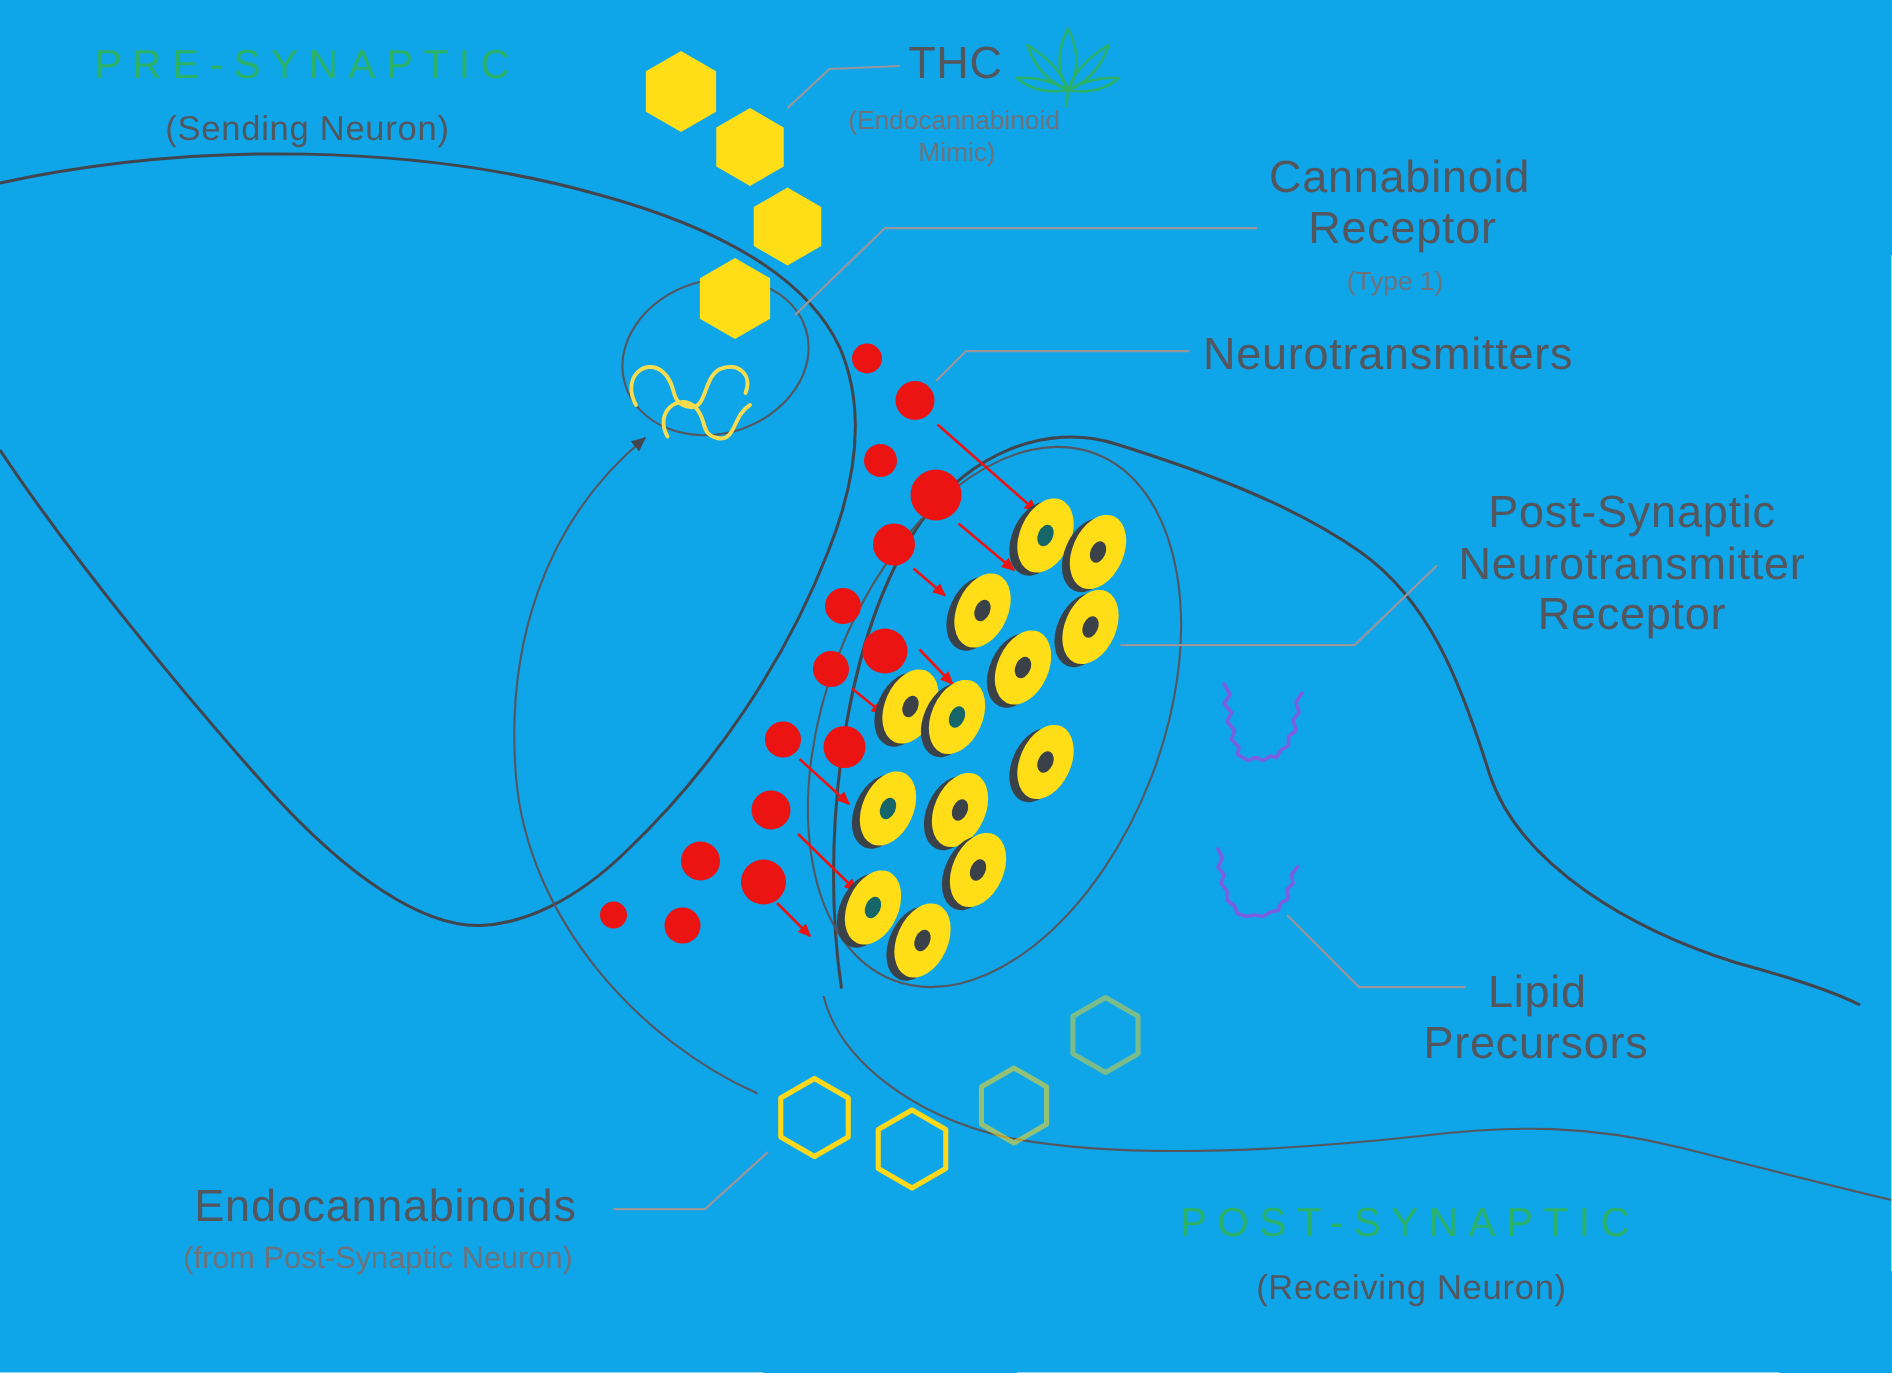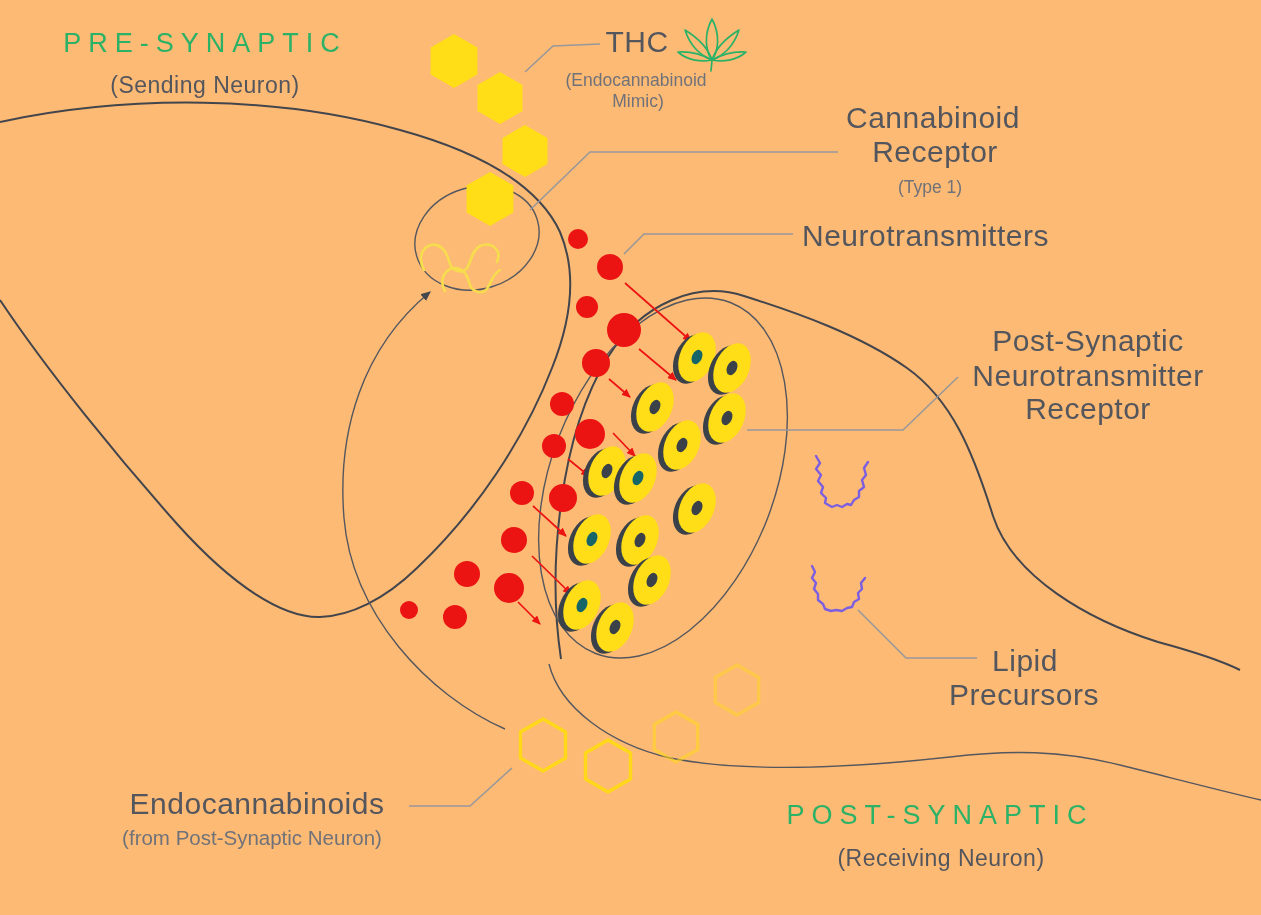--- a/index.html
+++ b/index.html
@@ -1,16 +1,16 @@
 <!DOCTYPE html>
 <html><head>
 <meta charset="utf-8">
 <style>
   html,body{margin:0;padding:0;background:#ffffff;}
-  .stage{position:relative;width:1261px;height:915px;background:#fdba74;overflow:hidden;text-align:right;}
+  .stage{position:relative;width:1261px;height:915px;background:#0ea5e9;overflow:hidden;text-align:right;}
   svg{position:absolute;left:0;top:0;}
   text{font-family:"Liberation Sans",sans-serif;}
   .green-title{fill:#2BB267;font-size:27px;letter-spacing:7px;font-weight:500;}
   .sub{fill:#54565E;font-size:23px;letter-spacing:0.5px;}
   .lbl-lg{fill:#54565E;font-size:30px;letter-spacing:0.5px;}
   .lbl-sm{fill:#70727A;font-size:17.5px;}
   .membrane{fill:none;stroke:#43454D;stroke-width:2;}
   .thinline{fill:none;stroke:#55575F;stroke-width:1.4;}
   .leader{fill:none;stroke:#97979C;stroke-width:1.5;}
   .leaf{fill:none;stroke:#2BB267;stroke-width:1.7;stroke-linejoin:round;stroke-linecap:round;}

